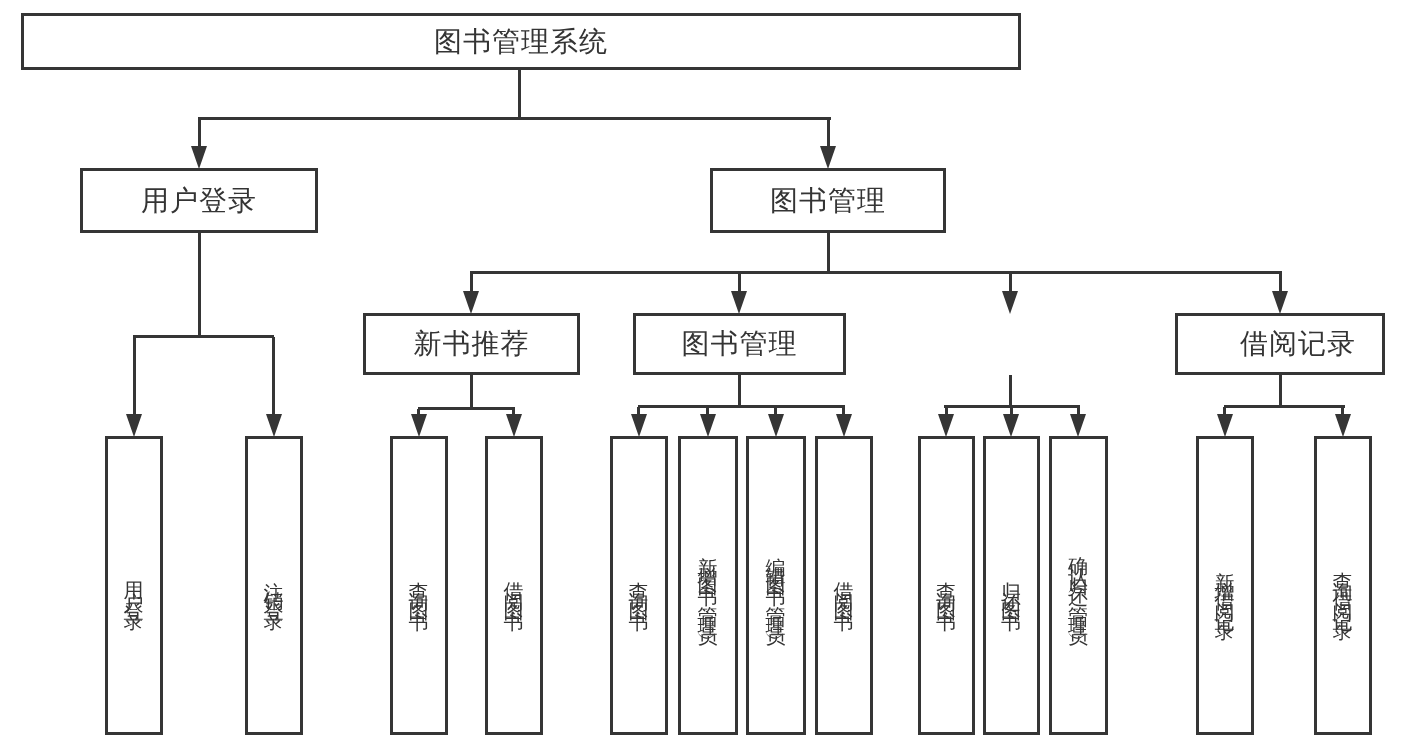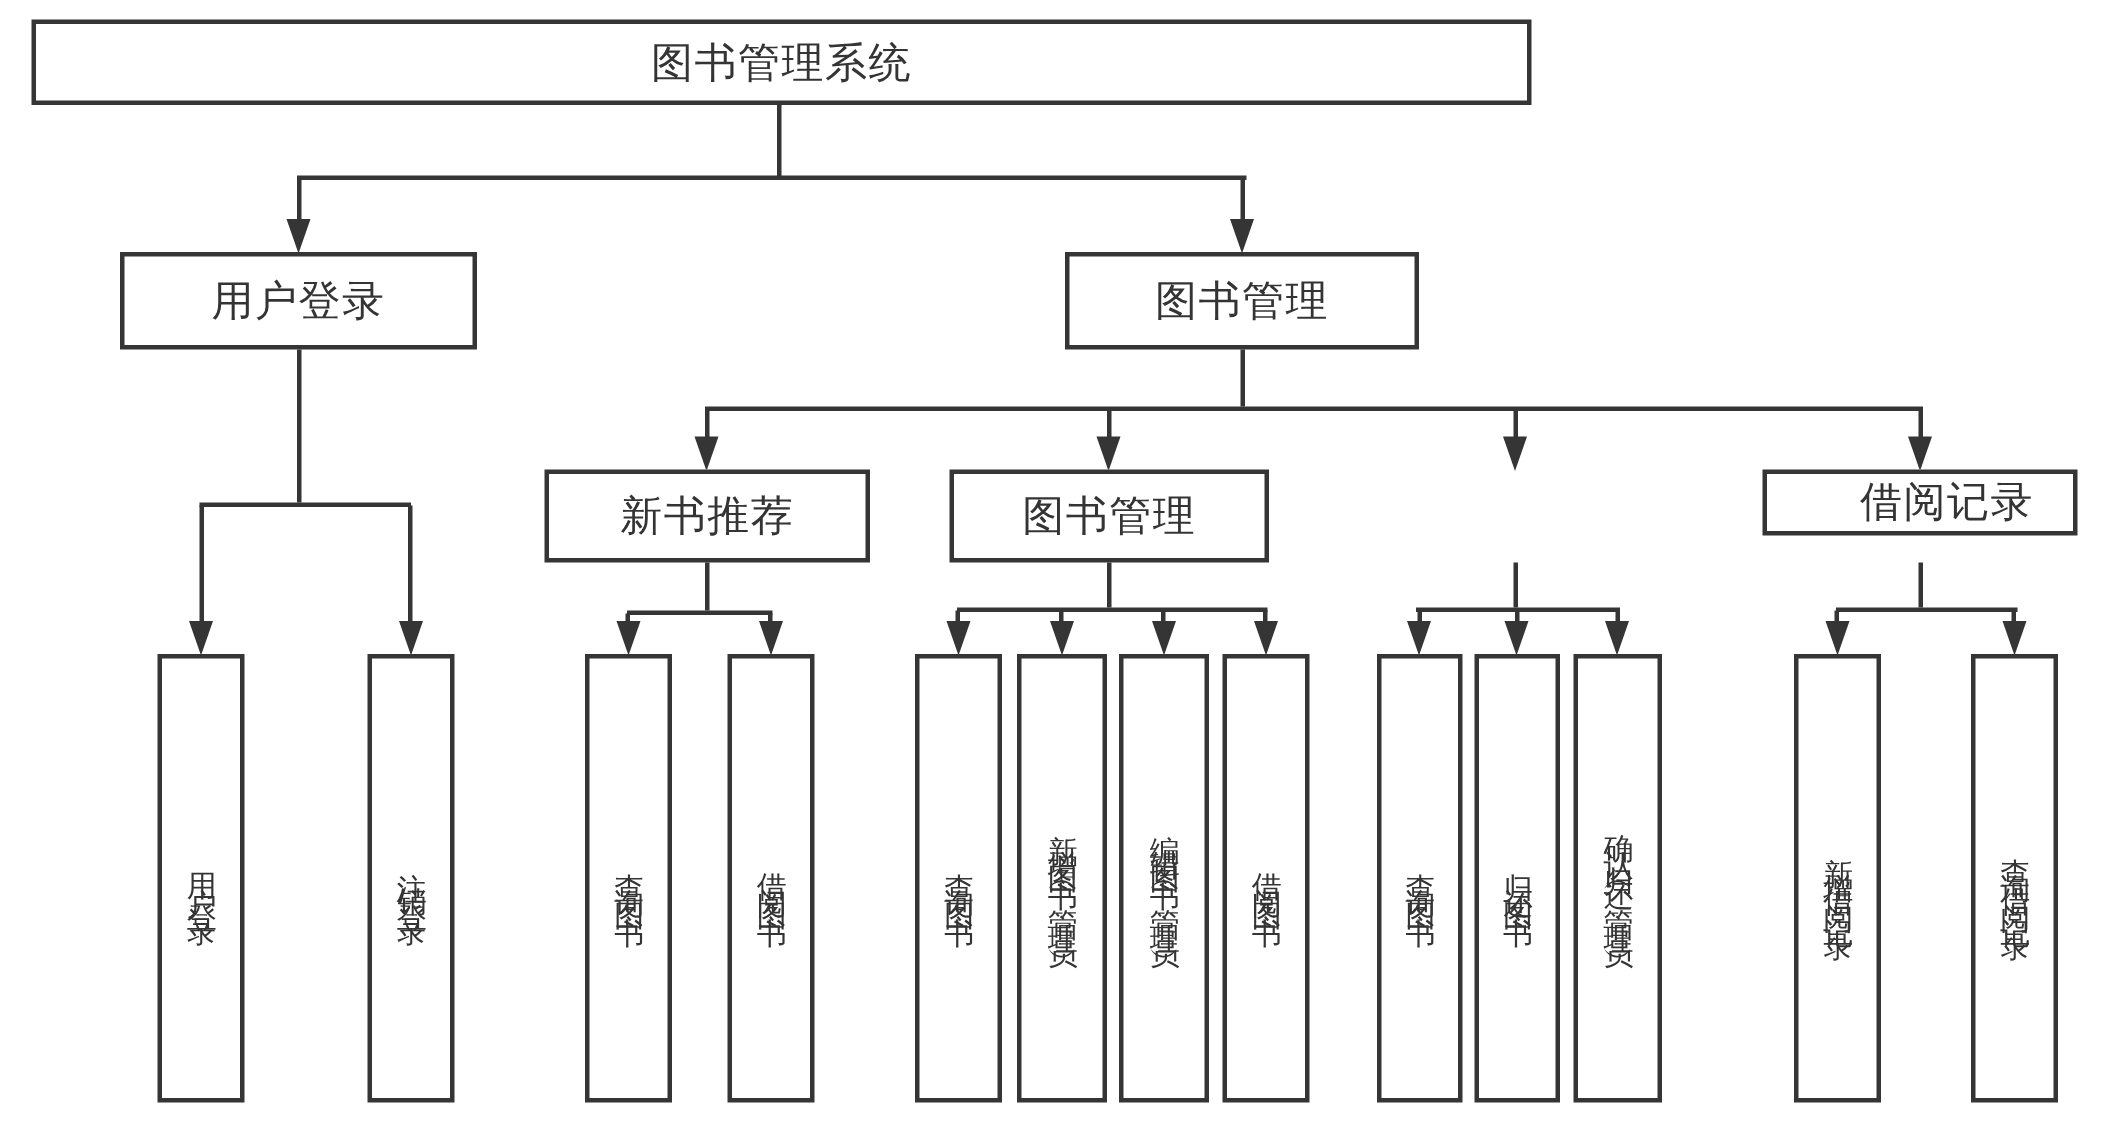--- a/index.html
+++ b/index.html
@@ -84,21 +84,21 @@
   <div class="vline" style="left:738px; top:273px; width:3px; height:20px;"></div>
   <div class="vline" style="left:1009px; top:273px; width:3px; height:20px;"></div>
   <div class="vline" style="left:1279px; top:273px; width:3px; height:20px;"></div>
   <div class="arrow" style="left:463px; top:291px;"></div>
   <div class="arrow" style="left:731px; top:291px;"></div>
   <div class="arrow" style="left:1002px; top:291px;"></div>
   <div class="arrow" style="left:1272px; top:291px;"></div>
 
   <div class="box" style="left:363px; top:313px; width:217px; height:62px;">新书推荐</div>
   <div class="box" style="left:633px; top:313px; width:213px; height:62px;">图书管理</div>
-  <div class="box" style="left:1175px; top:313px; width:210px; height:44px;padding-left:36px;">借阅记录</div>
+  <div class="box" style="left:1175px; top:313px; width:210px; height:62px;padding-left:36px;">借阅记录</div>
 
   <div class="vline" style="left:470px; top:375px; width:3px; height:32px;"></div>
   <div class="hline" style="left:418px; top:407px; width:97px; height:3px;"></div>
   <div class="vline" style="left:417px; top:409px; width:3px; height:8px;"></div>
   <div class="vline" style="left:512px; top:409px; width:3px; height:8px;"></div>
   <div class="arrow" style="left:411px; top:414px;"></div>
   <div class="arrow" style="left:506px; top:414px;"></div>
 
   <div class="vline" style="left:738px; top:375px; width:3px; height:30px;"></div>
   <div class="hline" style="left:638px; top:405px; width:207px; height:3px;"></div>

